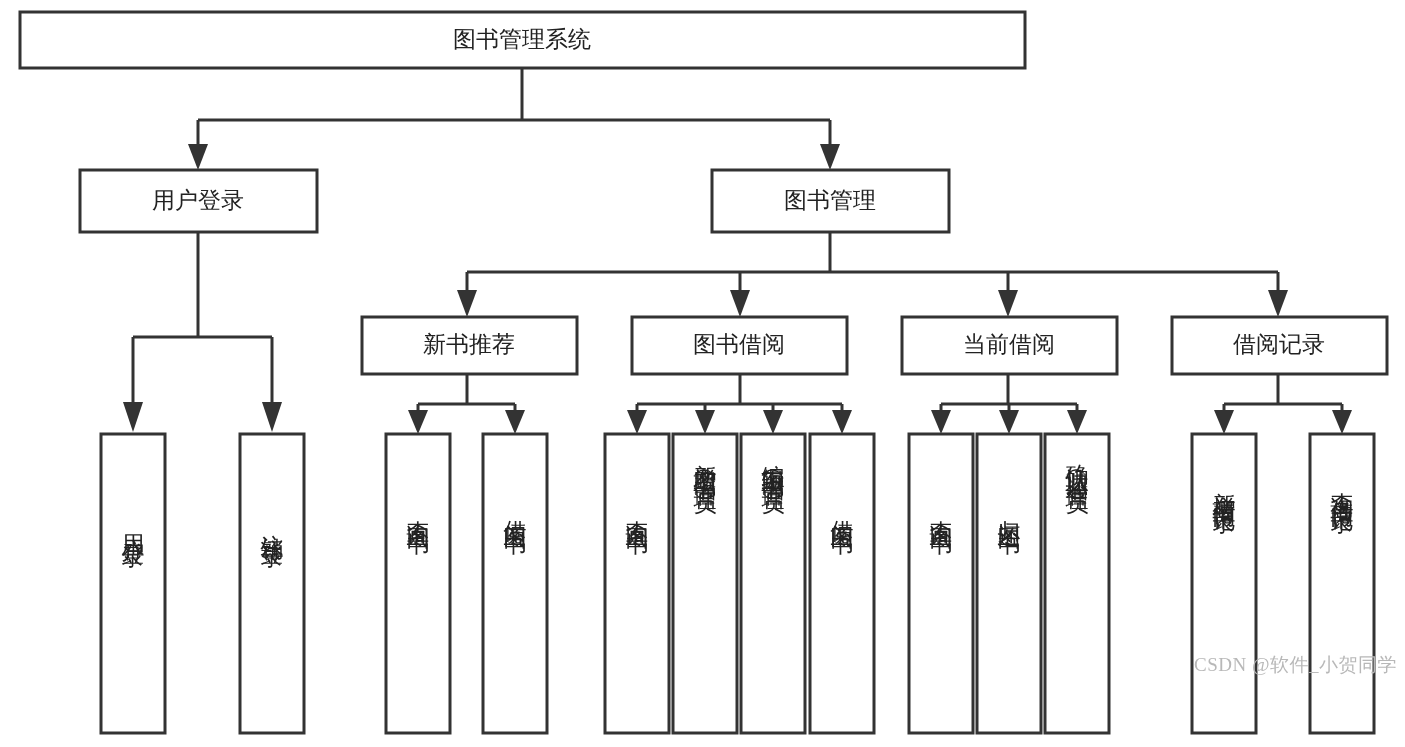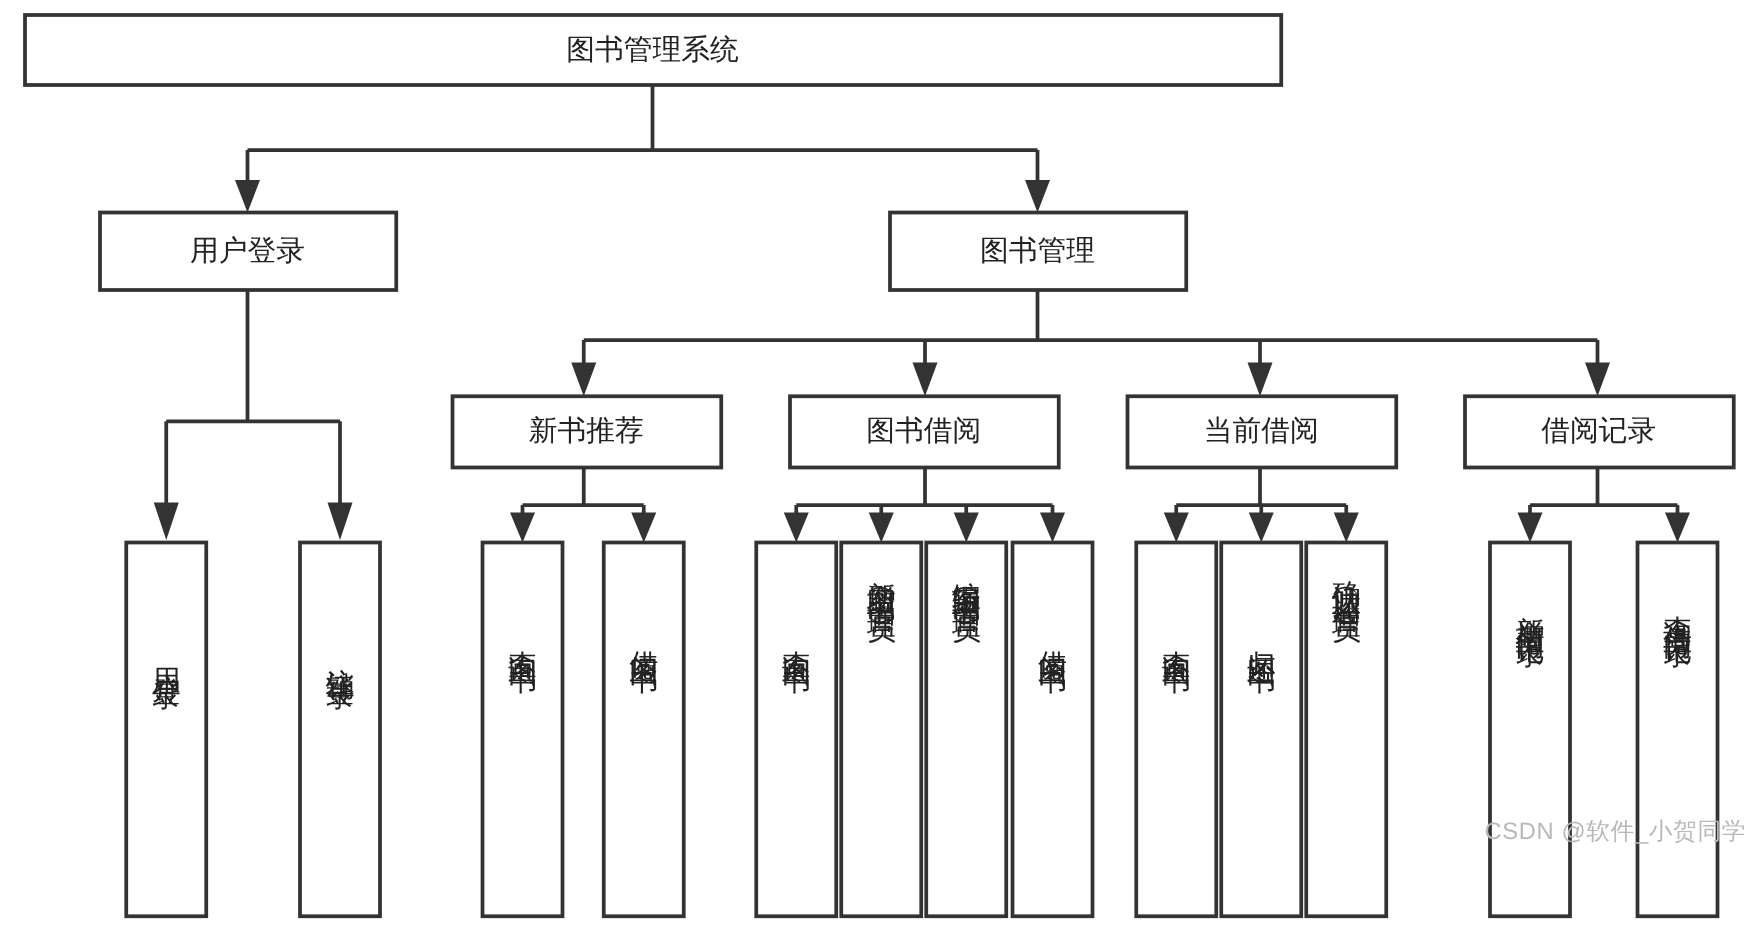--- a/index.html
+++ b/index.html
@@ -61,21 +61,21 @@
     font-size: 23px;
     line-height: 1.0;
     color: #222222;
     letter-spacing: 4px;
     white-space: nowrap;
   }
   #watermark {
     position: absolute;
     right: 8px;
     bottom: 4px;
-    font-family: Liberation Sans, sans-serif;
+    font-family: Liberation Serif, serif;
     font-size: 19px;
     color: #b8b8b8;
     letter-spacing: 0.5px;
     white-space: nowrap;
   }
 </style>
 </head>
 <body>
 
 <div id="diagram-root">

